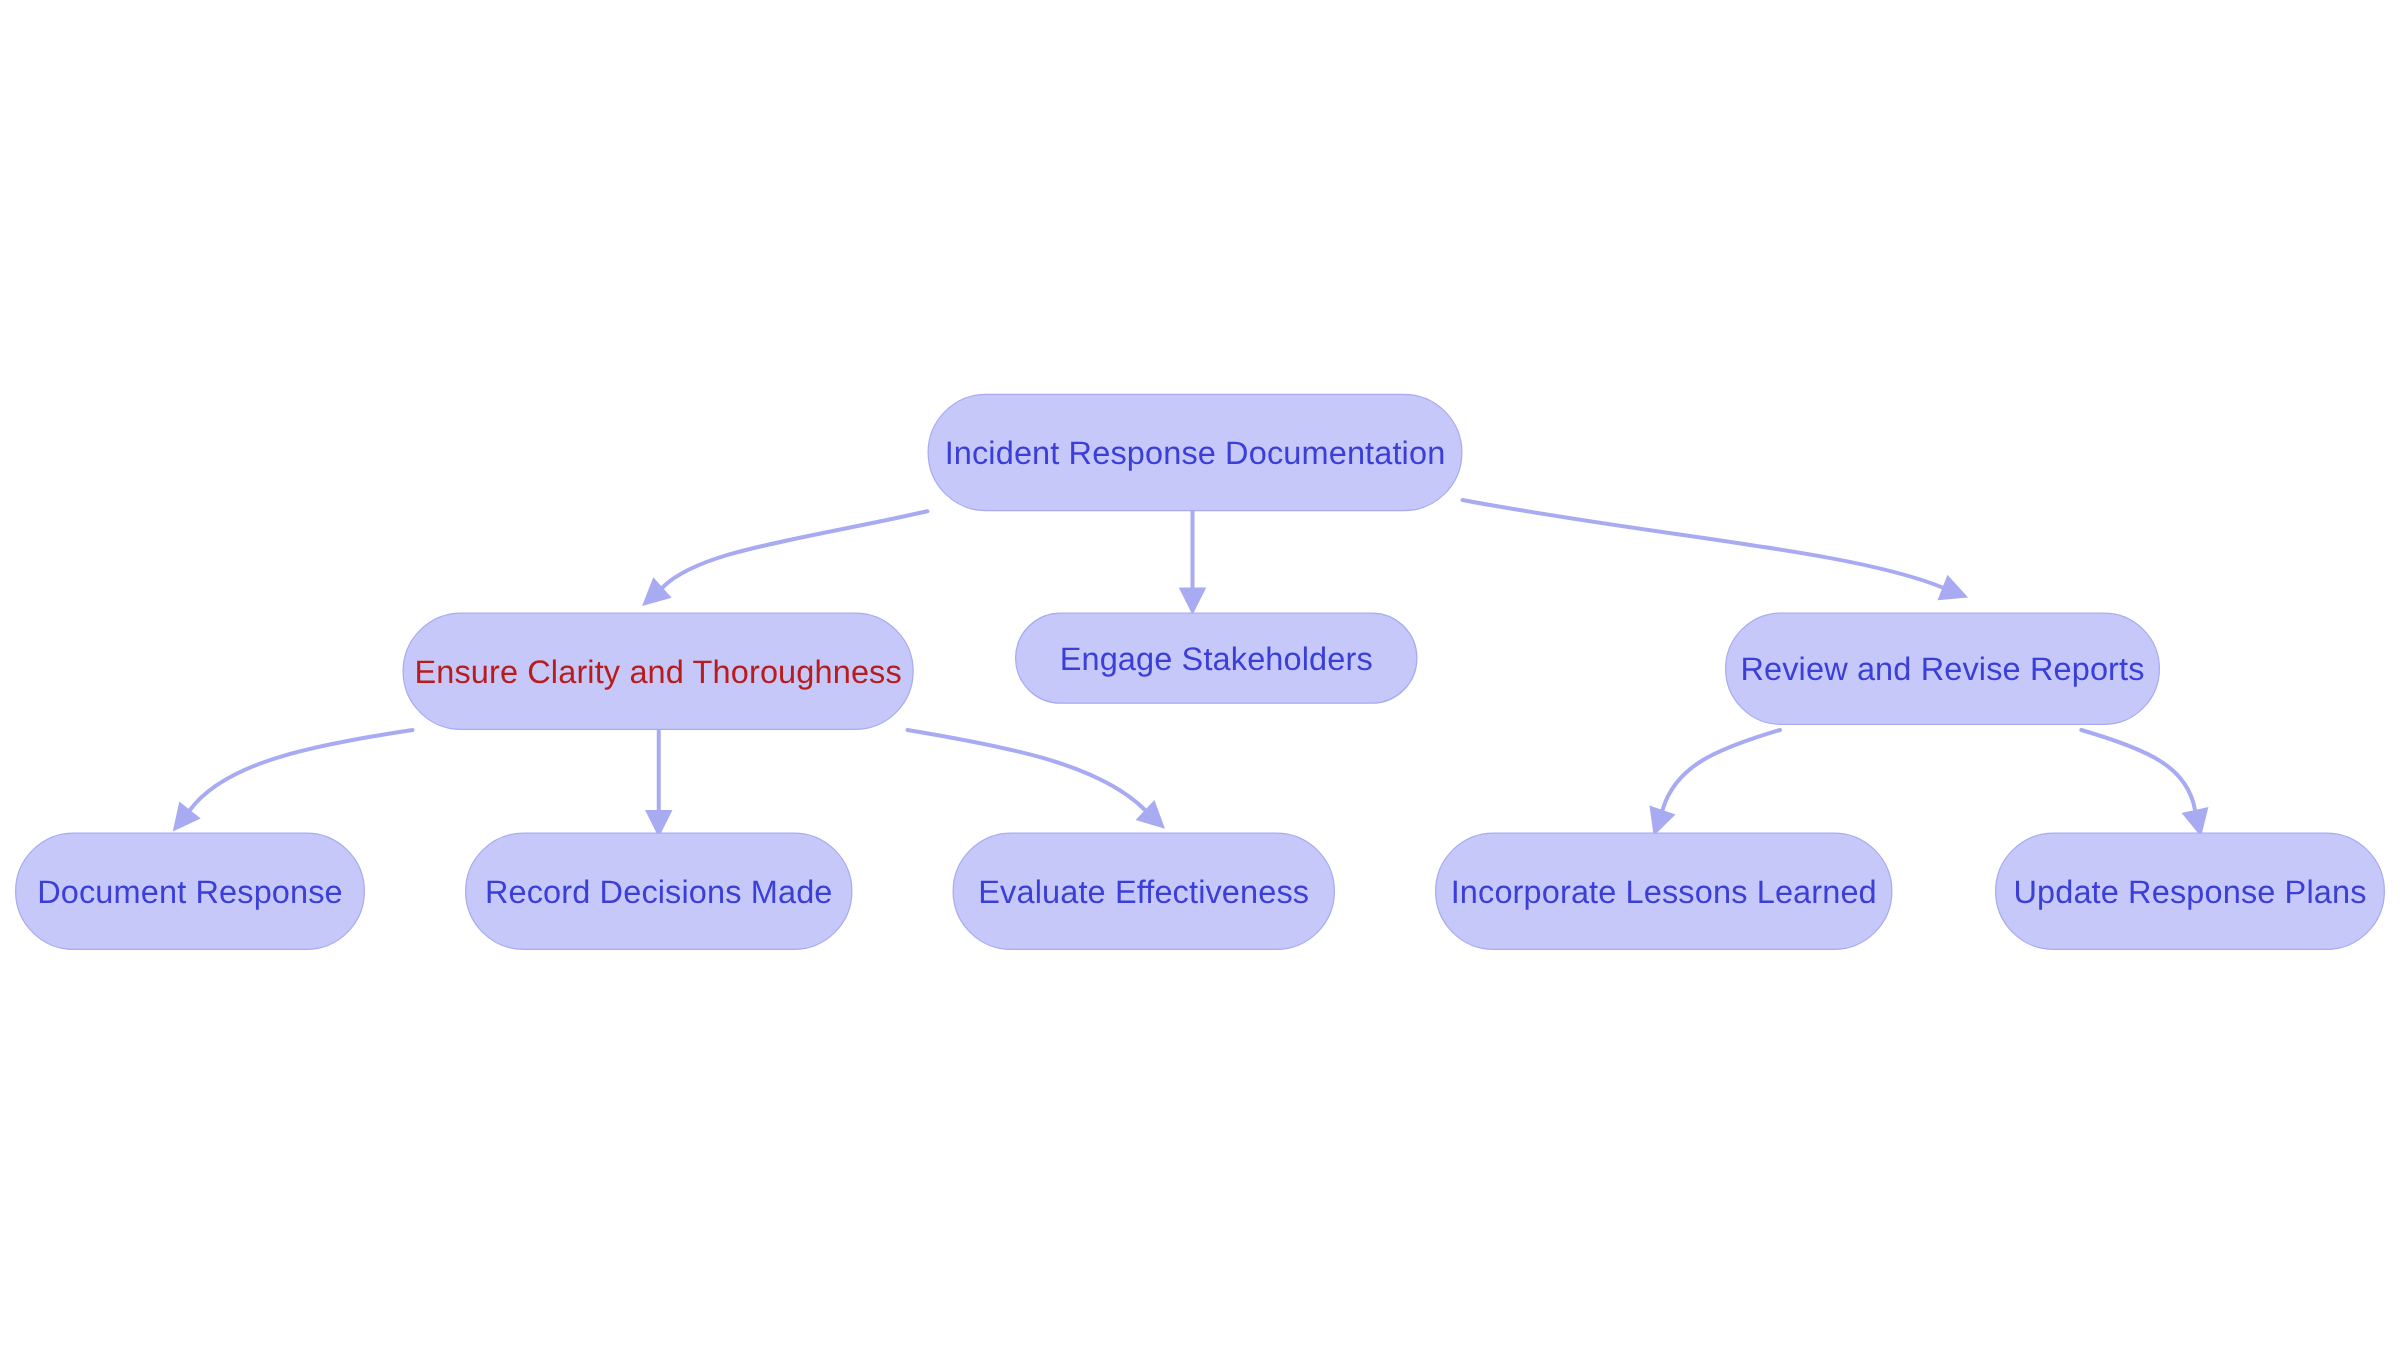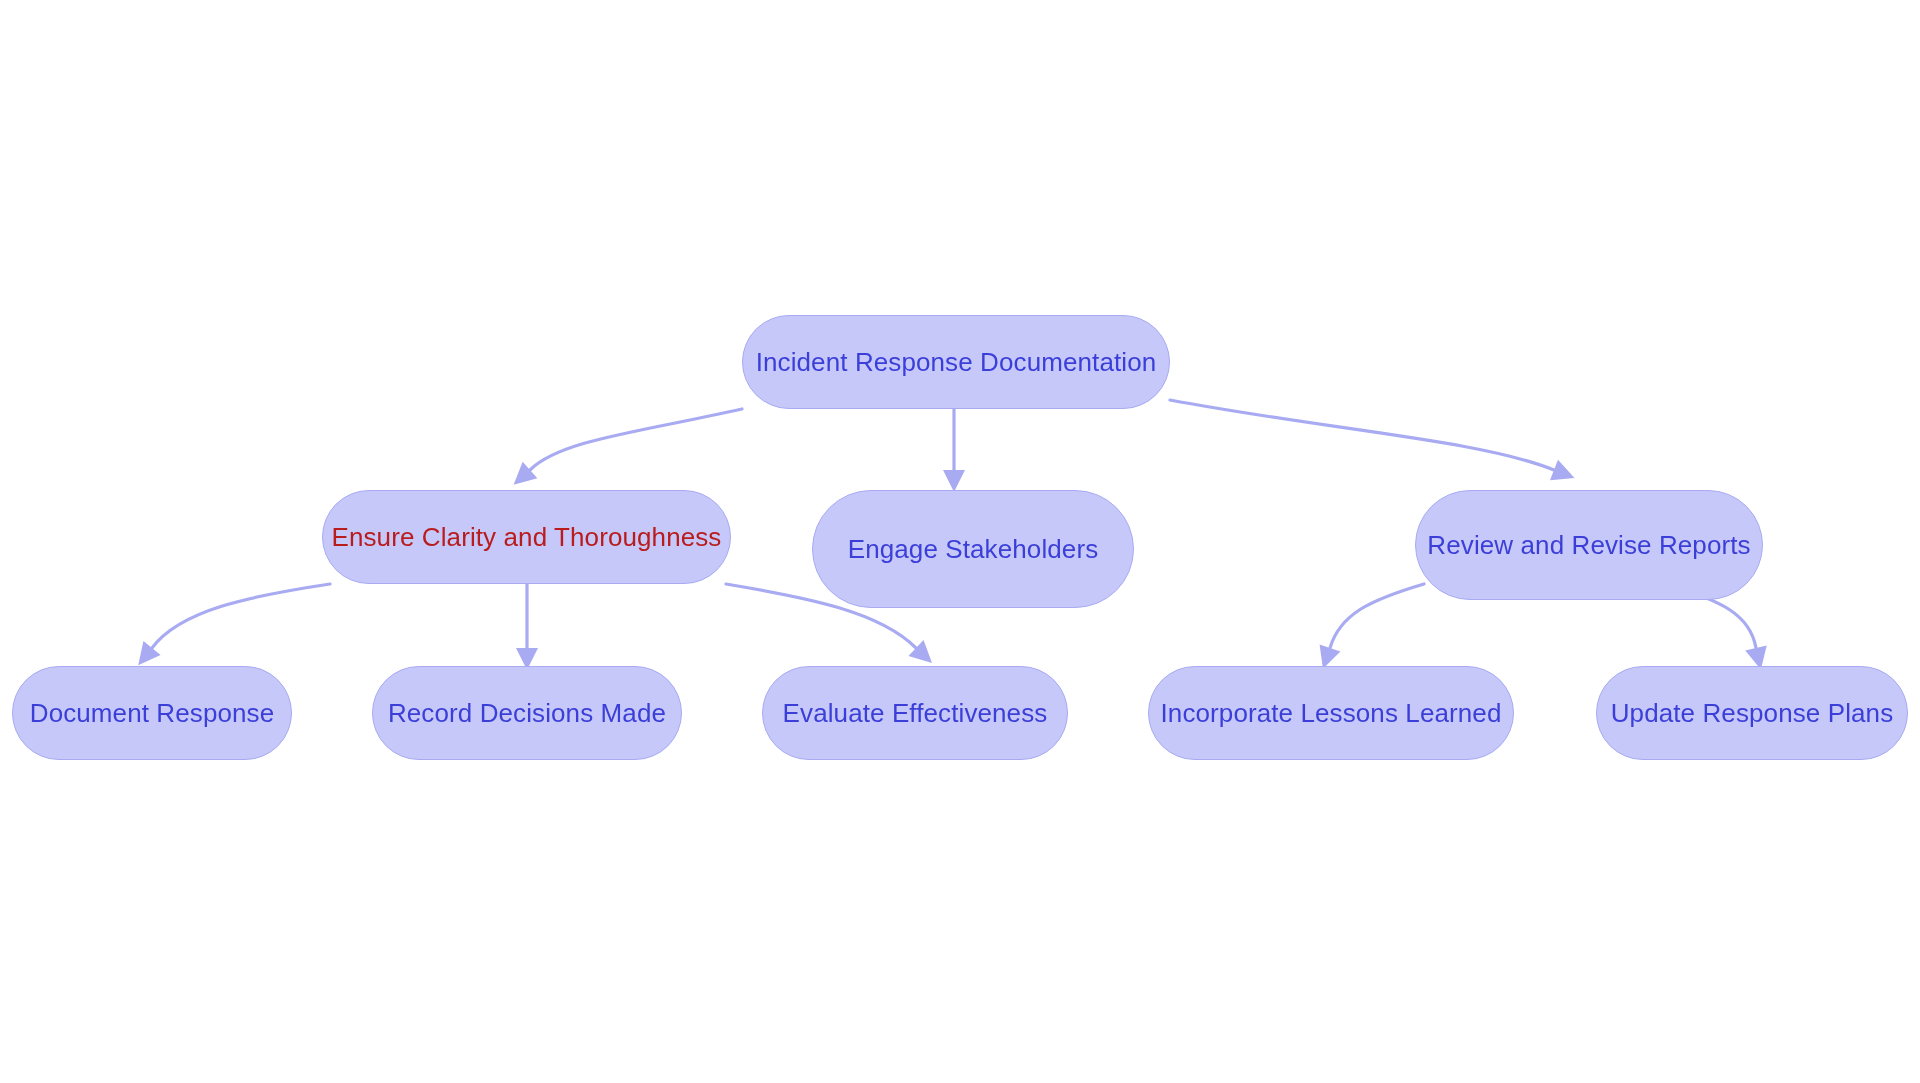--- a/index.html
+++ b/index.html
@@ -68,24 +68,24 @@
       <path d="M 1665 584 C 1720 600 1750 614 1756 648" fill="none" stroke="#a8abf2" stroke-width="3.2" stroke-linecap="round"></path>
       <polygon points="22,0 0,-11 0,11" fill="#a8abf2" transform="translate(1756,648) rotate(77.25515060252961)"></polygon>
     </svg>
 
   <div class="node" style="left: 742px; top: 315px; width: 428px; height: 94px; background: rgb(198, 200, 250); border-color: rgb(168, 171, 242); color: rgb(59, 63, 216);">
     <span class="node-label">Incident Response Documentation</span>
   </div>
   <div class="node" style="left: 322px; top: 490px; width: 409px; height: 94px; background: rgb(198, 200, 250); border-color: rgb(168, 171, 242); color: #b91c1c;">
     <span class="node-label">Ensure Clarity and Thoroughness</span>
   </div>
-  <div class="node" style="left: 812px; top: 490px; width: 322px; height: 118px; background: rgb(198, 200, 250); border-color: rgb(168, 171, 242); color: rgb(59, 63, 216);">
+  <div class="node" style="left: 812px; top: 490px; width: 322px; height: 73px; background: rgb(198, 200, 250); border-color: rgb(168, 171, 242); color: rgb(59, 63, 216);">
     <span class="node-label">Engage Stakeholders</span>
   </div>
-  <div class="node" style="left: 1415px; top: 490px; width: 348px; height: 110px; background: rgb(198, 200, 250); border-color: rgb(168, 171, 242); color: rgb(59, 63, 216);">
+  <div class="node" style="left: 1380px; top: 490px; width: 348px; height: 90px; background: rgb(198, 200, 250); border-color: rgb(168, 171, 242); color: rgb(59, 63, 216);">
     <span class="node-label">Review and Revise Reports</span>
   </div>
   <div class="node" style="left: 12px; top: 666px; width: 280px; height: 94px; background: rgb(198, 200, 250); border-color: rgb(168, 171, 242); color: rgb(59, 63, 216);">
     <span class="node-label">Document Response</span>
   </div>
   <div class="node" style="left: 762px; top: 666px; width: 306px; height: 94px; background: rgb(198, 200, 250); border-color: rgb(168, 171, 242); color: rgb(59, 63, 216);">
     <span class="node-label">Evaluate Effectiveness</span>
   </div>
   <div class="node" style="left: 372px; top: 666px; width: 310px; height: 94px; background: rgb(198, 200, 250); border-color: rgb(168, 171, 242); color: rgb(59, 63, 216);">
     <span class="node-label">Record Decisions Made</span>

